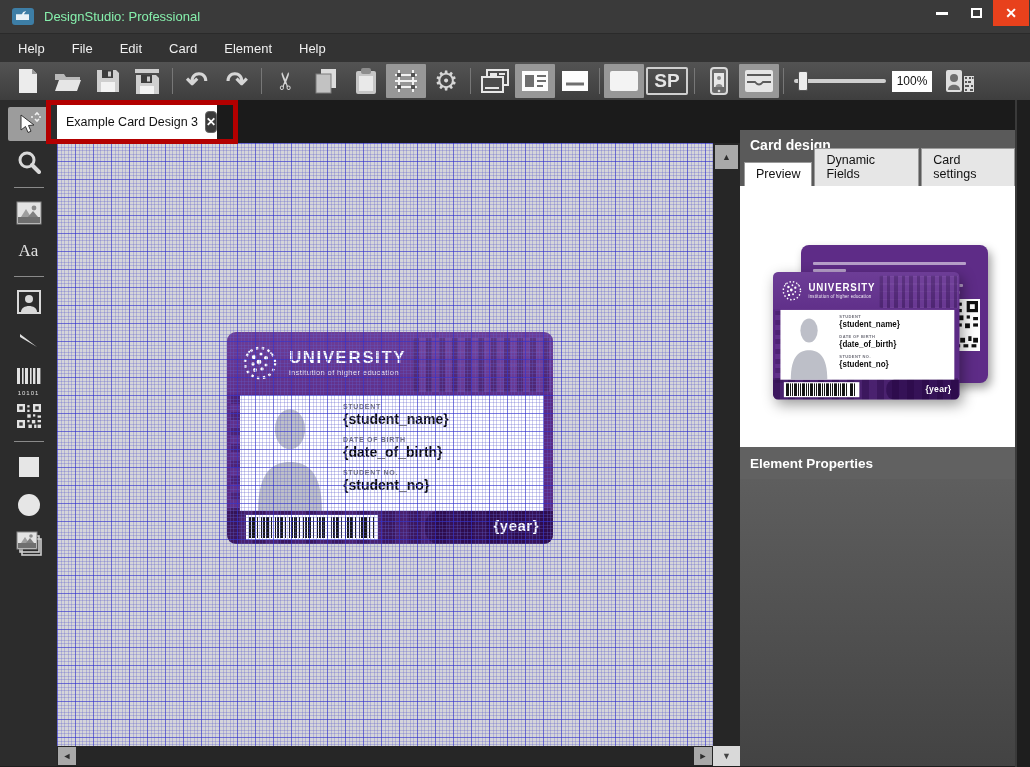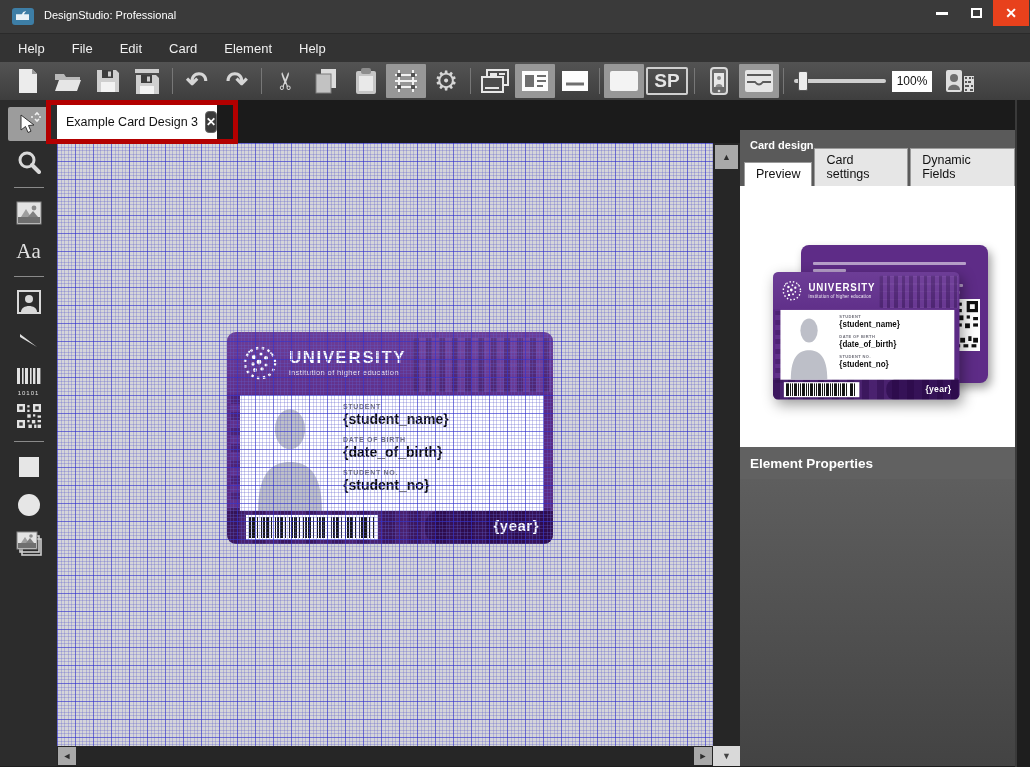--- a/index.html
+++ b/index.html
@@ -4,21 +4,21 @@
 <style>
   * { margin:0; padding:0; box-sizing:border-box; }
   html,body { width:1030px; height:767px; overflow:hidden; }
   body { font-family:"Liberation Sans", sans-serif; background:#2a2a2a; position:relative; }
   .abs { position:absolute; }
 
   
   #titlebar { left:0; top:0; width:1030px; height:33px; background:#3a3a3a; }
   #appicon { left:12px; top:8px; width:22px; height:17px; background:#3d7ea6; border-radius:3px; }
   #appicon:after { content:""; position:absolute; left:4px; top:3px; width:13px; height:9px; background:#e8f2f7; clip-path:polygon(0 100%,100% 100%,100% 35%,60% 35%,78% 0,55% 10%,45% 35%,0 35%); }
-  #title-text { left:44px; top:9px; color:#ffffff; font-size:11px; }
+  #title-text { left:44px; top:9px; color:#86efac; font-size:13px; }
   .winbtn { top:0; height:26px; display:flex; align-items:center; justify-content:center; }
   #btn-min { left:925px; width:34px; }
   #btn-min .bar { width:12px; height:3px; background:#fff; }
   #btn-max { left:959px; width:34px; }
   #btn-max .box { width:11px; height:10px; border:2px solid #fff; background:transparent; }
   #btn-close { left:993px; width:36px; color:#fff; font-weight:bold; font-size:14px; }
 
   #menubar { left:0; top:33px; width:1030px; height:29px; background:#333333; border-top:1px solid #2a2a2a; display:flex; align-items:center; padding-left:18px; gap:27px; }
   .menu-item { color:#f0f0f0; font-size:13px; cursor:default; }
 
@@ -39,21 +39,21 @@
   #doc-tab { left:57px; top:104px; width:160px; height:36px; background:#fff; display:flex; align-items:center; padding:0 6px 0 9px; }
   #doc-tab .lbl { font-size:12.5px; color:#111; white-space:nowrap; }
   #tab-close { margin-left:7px; width:23px; height:22px; background:#3a3a3a; border:1px solid #666; border-radius:4px; color:#fff; font-weight:bold; font-size:12px; display:flex; align-items:center; justify-content:center; }
   #annotation { left:46px; top:100px; width:192px; height:44px; border:5px solid #b30000; pointer-events:none; z-index:50; }
 
   
   #toolcol { left:0; top:100px; width:57px; height:667px; background:#2c2c2c; display:flex; flex-direction:column; align-items:center; padding-top:5px; }
   .ltool { width:42px; height:34px; display:flex; align-items:center; justify-content:center; margin:2px 0; border-radius:2px; }
   .ltool.active { background:#9c9c9c; }
   .lsep { width:30px; height:1px; background:#8a8a8a; margin:6px 0; }
-  .aa { color:#e2e2e2; font-size:21px; font-family:"Liberation Serif", serif; }
+  .aa { color:#e2e2e2; font-size:17px; font-family:"Liberation Serif", serif; }
   .bcode-digits { position:absolute; bottom:-1px; left:0; right:0; text-align:center; font-size:6px; color:#e2e2e2; letter-spacing:1px; }
 
   
   #canvas { left:57px; top:143px; width:656px; height:603px; background:#d5d5d9; overflow:hidden; }
   #grid-overlay { left:0; top:0; width:100%; height:100%; pointer-events:none; z-index:10;
     background-image:
       repeating-linear-gradient(to right, rgba(40,40,205,0.50) 0 1px, transparent 1px 18px),
       repeating-linear-gradient(to bottom, rgba(40,40,205,0.50) 0 1px, transparent 1px 18px),
       repeating-linear-gradient(to right, rgba(95,95,205,0.30) 0 1px, transparent 1px 3.6px),
       repeating-linear-gradient(to bottom, rgba(95,95,205,0.30) 0 1px, transparent 1px 3.6px);
@@ -92,21 +92,21 @@
   #vscroll-up { left:2px; top:2px; width:23px; height:24px; }
   #hscroll { left:57px; top:746px; width:656px; height:20px; background:#262626; }
   #hscroll-left { left:1px; top:1px; width:18px; height:18px; }
   #hscroll-right { left:637px; top:1px; width:18px; height:18px; }
   #scroll-corner { left:713px; top:746px; width:27px; height:20px; background:#d9d9d9; display:flex; align-items:center; justify-content:center; color:#444; font-size:9px; }
   #bottom-strip { left:0; top:766px; width:1030px; height:1px; background:#1e1e1e; }
 
   
   #rpanel { left:740px; top:130px; width:275px; height:636px; }
   #rpanel-header { left:0; top:0; width:275px; height:30px; background:#5a5a5a; display:flex; align-items:center; padding-left:10px; }
-  #rpanel-header span { color:#fff; font-weight:bold; font-size:11px; }
+  #rpanel-header span { color:#fff; font-weight:bold; font-size:14px; }
   #rtabs { left:0; top:30px; width:275px; height:26px; background:#5a5a5a; display:flex; align-items:flex-end; padding-left:4px; gap:2px; }
   .rtab { font-size:12.5px; color:#111; padding:4px 11px 5px; border:1px solid #9a9a9a; border-bottom:none; background:#e6e6e6; }
   .rtab.active { background:#fff; position:relative; z-index:2; }
   #rcontent { left:0; top:56px; width:275px; height:261px; background:#fff; overflow:hidden; }
   #props-header { left:0; top:317px; width:275px; height:32px; background:#616161; display:flex; align-items:center; padding-left:10px; }
   #props-header span { color:#fff; font-weight:bold; font-size:13.5px; }
   #props-body { left:0; top:349px; width:275px; height:287px; background:linear-gradient(#5e5e5e,#434343); }
   #redge { left:1015px; top:100px; width:15px; height:667px; background:#1e1e1e; border-left:2px solid #3a3a3a; }
 
   
@@ -483,22 +483,22 @@
     <span>▼</span>
   </div>
 <div id="bottom-strip" class="abs"></div>
 
 <div id="rpanel" class="abs">
   <div id="rpanel-header" class="abs">
     <span>Card design</span>
   </div>
   <div id="rtabs" class="abs">
     <div class="rtab active">Preview</div>
+    <div class="rtab">Dynamic Fields</div>
     <div class="rtab">Card settings</div>
-    <div class="rtab">Dynamic Fields</div>
   </div>
 
   <div id="rcontent" class="abs">
 
     <div id="backcard" class="abs">
       <div class="bl" style="width:94%;"></div>
       <div class="bl" style="width:20%;"></div>
       <div class="bl" style="width:92%; margin-top:12px;"></div>
       <div class="bl" style="width:90%;"></div>
       <div class="bl" style="width:88%;"></div>

